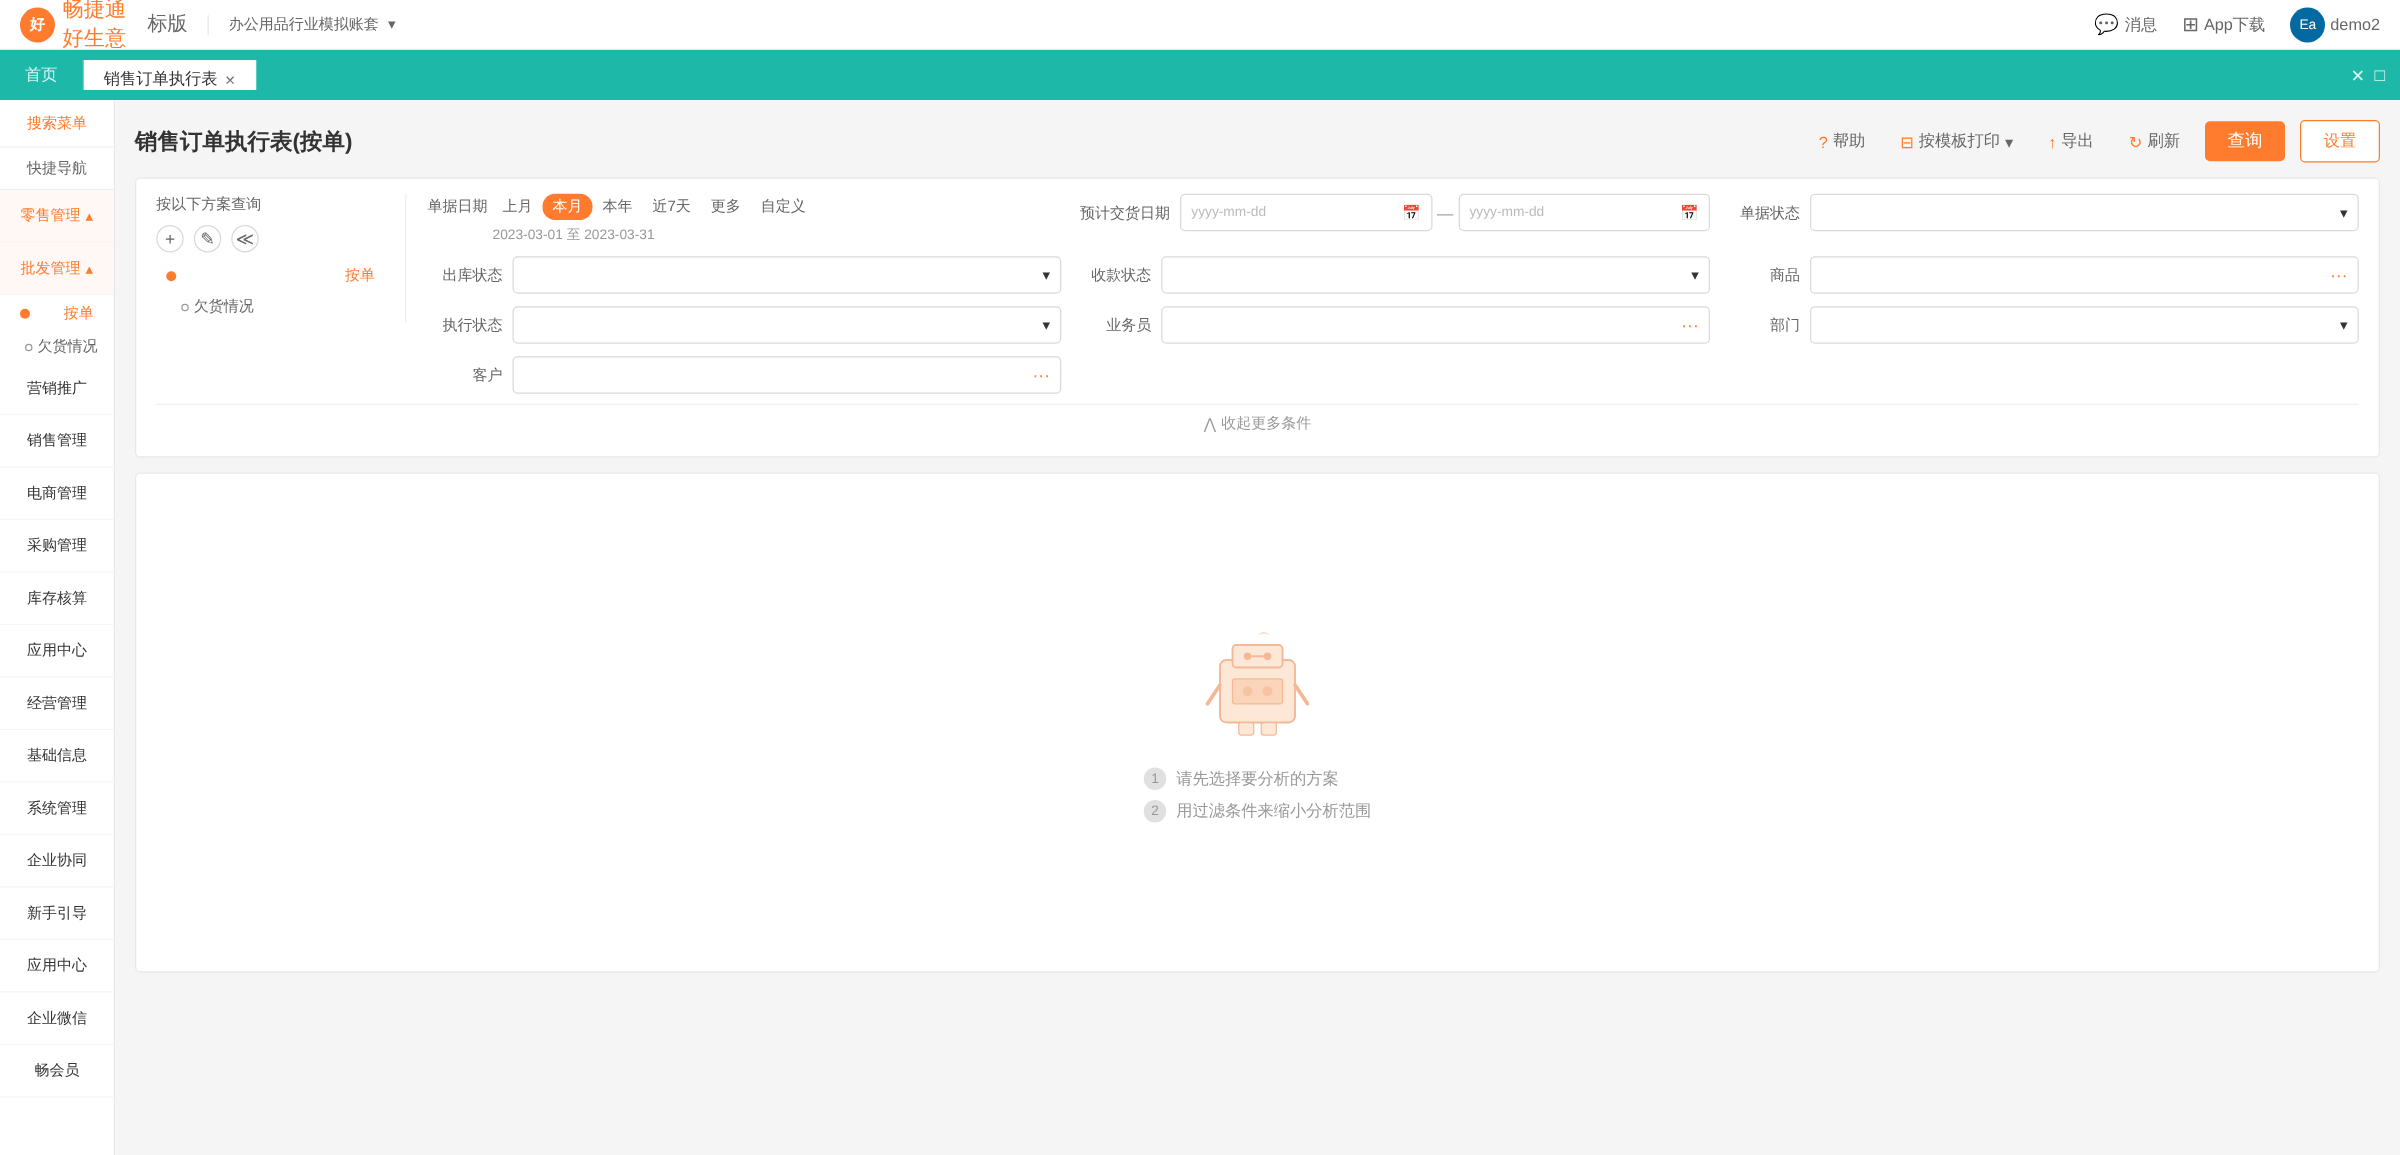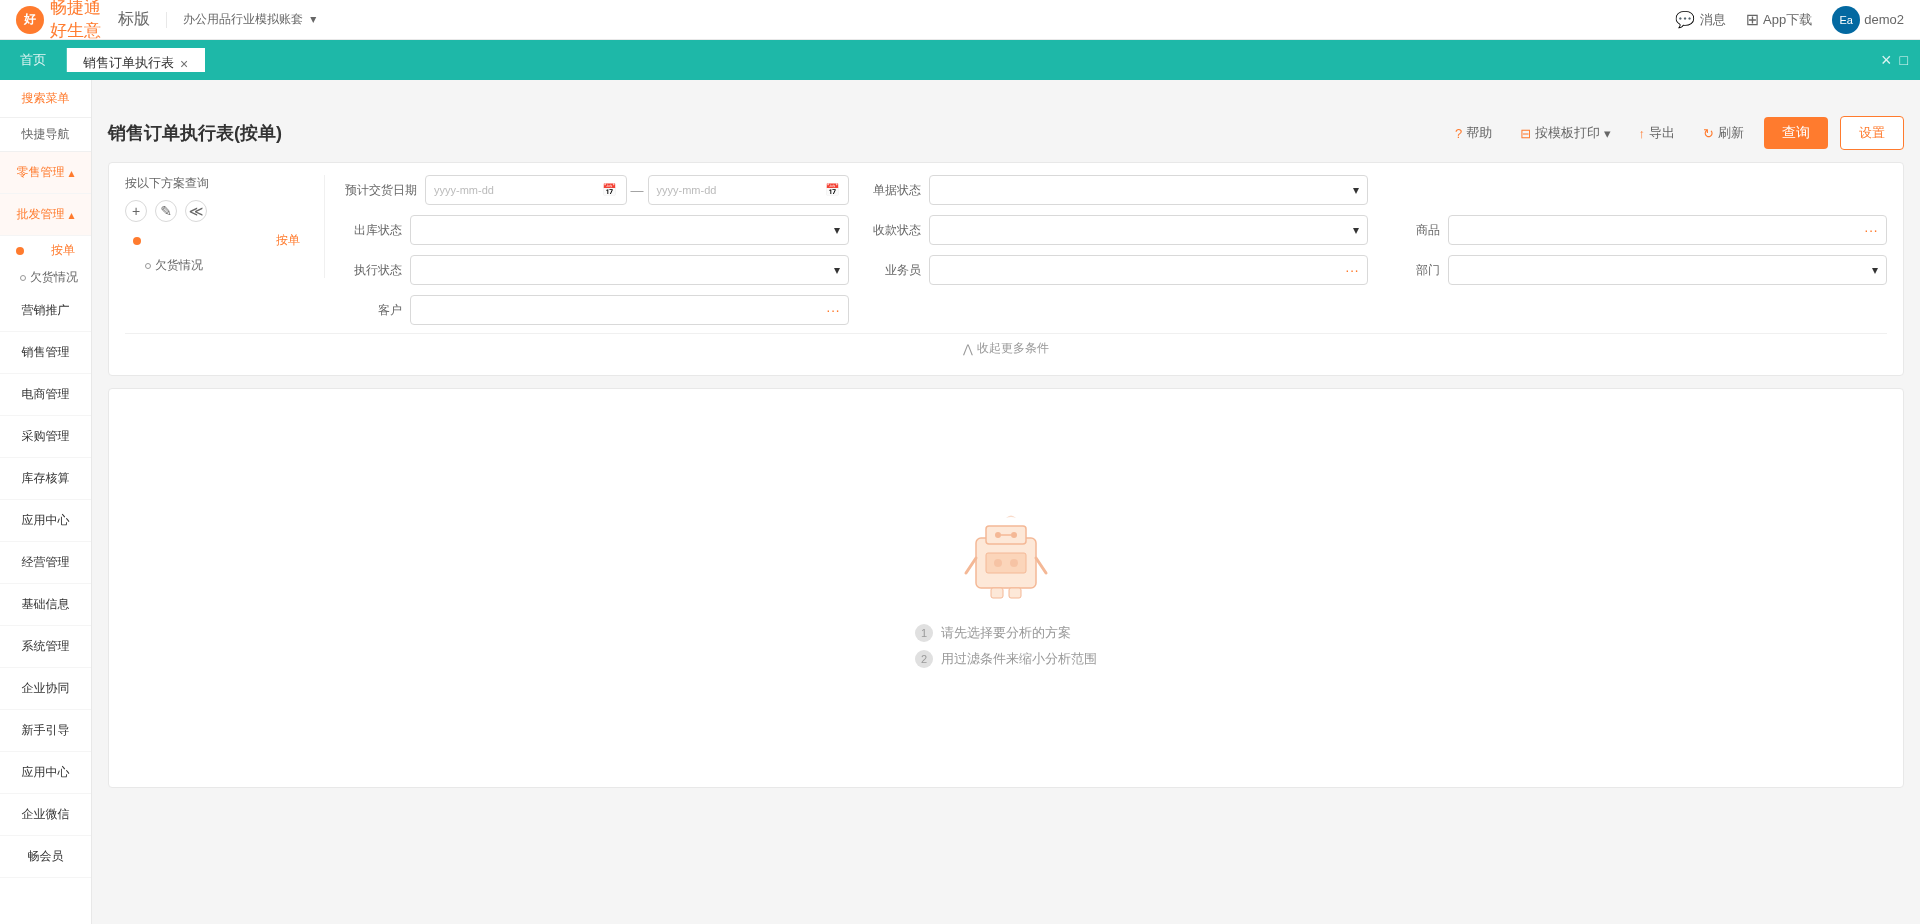--- a/index.html
+++ b/index.html
@@ -171,21 +171,20 @@
       color: #ff7b2e;
       background: #fff8f5;
     }
 
     
     .page-content {
       flex: 1;
       overflow-y: auto;
       padding: 16px;
       background: #f5f5f5;
-      margin-top: 20px;
     }
 
     
     .page-header {
       display: flex;
       align-items: center;
       justify-content: space-between;
       margin-bottom: 12px;
     }
     .page-title {
@@ -637,20 +636,34 @@
           <div class="filter-scheme-sub">
             <span class="sub-dot"></span>
             <span>欠货情况</span>
           </div>
         </div>
 
         <div class="filter-right">
 
           <div style="display:grid;grid-template-columns:1fr 1fr 1fr;gap:12px;margin-bottom:10px;align-items:start;">
 
+            <div class="filter-item" style="flex-direction:column;align-items:flex-start;gap:4px;">
+              <div style="display:flex;align-items:center;gap:4px;">
+                <span class="filter-label" style="width:auto;">单据日期</span>
+                <div class="filter-period" style="margin-bottom:0;">
+                  <span class="period-btn">上月</span>
+                  <span class="period-btn active">本月</span>
+                  <span class="period-btn">本年</span>
+                  <span class="period-btn">近7天</span>
+                  <span class="period-btn">更多</span>
+                  <span class="period-btn">自定义</span>
+                </div>
+              </div>
+              <div style="padding-left:52px;font-size:11px;color:#999;">2023-03-01 至 2023-03-31</div>
+            </div>
 
             <div class="filter-item">
               <span class="filter-label" style="width:75px;">预计交货日期</span>
               <div class="filter-date-range">
                 <div class="filter-date-input">
                   <span style="color:#bbb;font-size:11px;">yyyy-mm-dd</span>
                   <span style="margin-left:auto;color:#ccc;">📅</span>
                 </div>
                 <span class="filter-date-sep">—</span>
                 <div class="filter-date-input">

